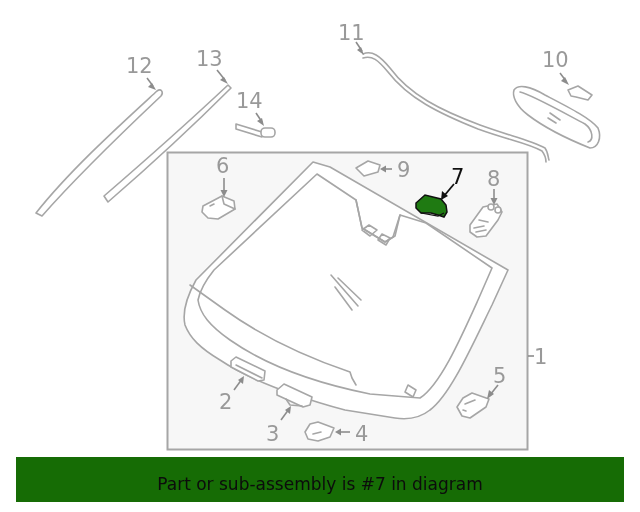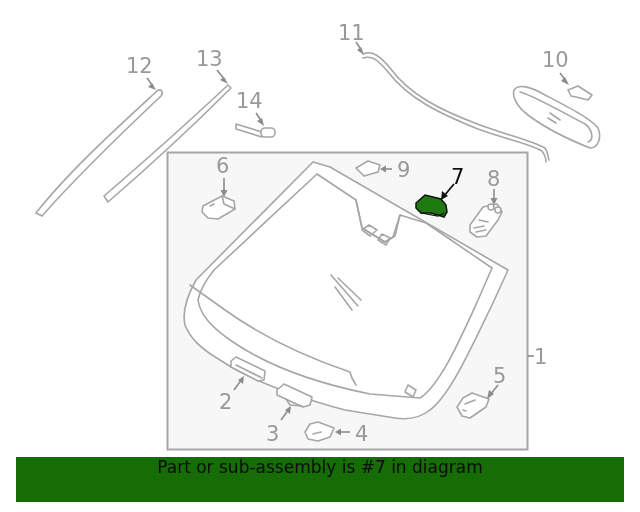--- a/index.html
+++ b/index.html
@@ -6,21 +6,21 @@
   body { width:640px; height:512px; position:relative; overflow:hidden; font-family:"DejaVu Sans", sans-serif; }
   #diagram { position:absolute; left:0; top:0; width:640px; height:512px; }
   .lbl { font-family:"DejaVu Sans", sans-serif; font-size:21px; fill:#999999; }
   .lbl-hl { fill:#111111; }
   .ln { fill:none; stroke:#a6a6a6; stroke-width:1.6; stroke-linejoin:round; stroke-linecap:round; }
   .lnf { fill:#ffffff; stroke:#a6a6a6; stroke-width:1.6; stroke-linejoin:round; }
   .arr { stroke:#8c8c8c; stroke-width:1.6; fill:none; }
   .arrh { fill:#8c8c8c; }
   .banner { position:absolute; left:16px; top:457px; width:608px; height:45px; background:#166c05;
             color:#0c0c0c; text-align:center; font-family:"DejaVu Sans", sans-serif; font-size:17px; line-height:21px;
-            padding-top:0; box-sizing:border-box; }
+            padding-top:17px; box-sizing:border-box; }
   .banner div { white-space:nowrap; }
 </style>
 </head>
 <body>
 
 <svg id="diagram" viewBox="0 0 640 512" xmlns="http://www.w3.org/2000/svg">
 
   <rect x="167.5" y="152.5" width="360" height="297" fill="#f7f7f7" stroke="#a6a6a6" stroke-width="2"></rect>
   <line x1="528" y1="356" x2="534" y2="356" class="arr"></line>
 

